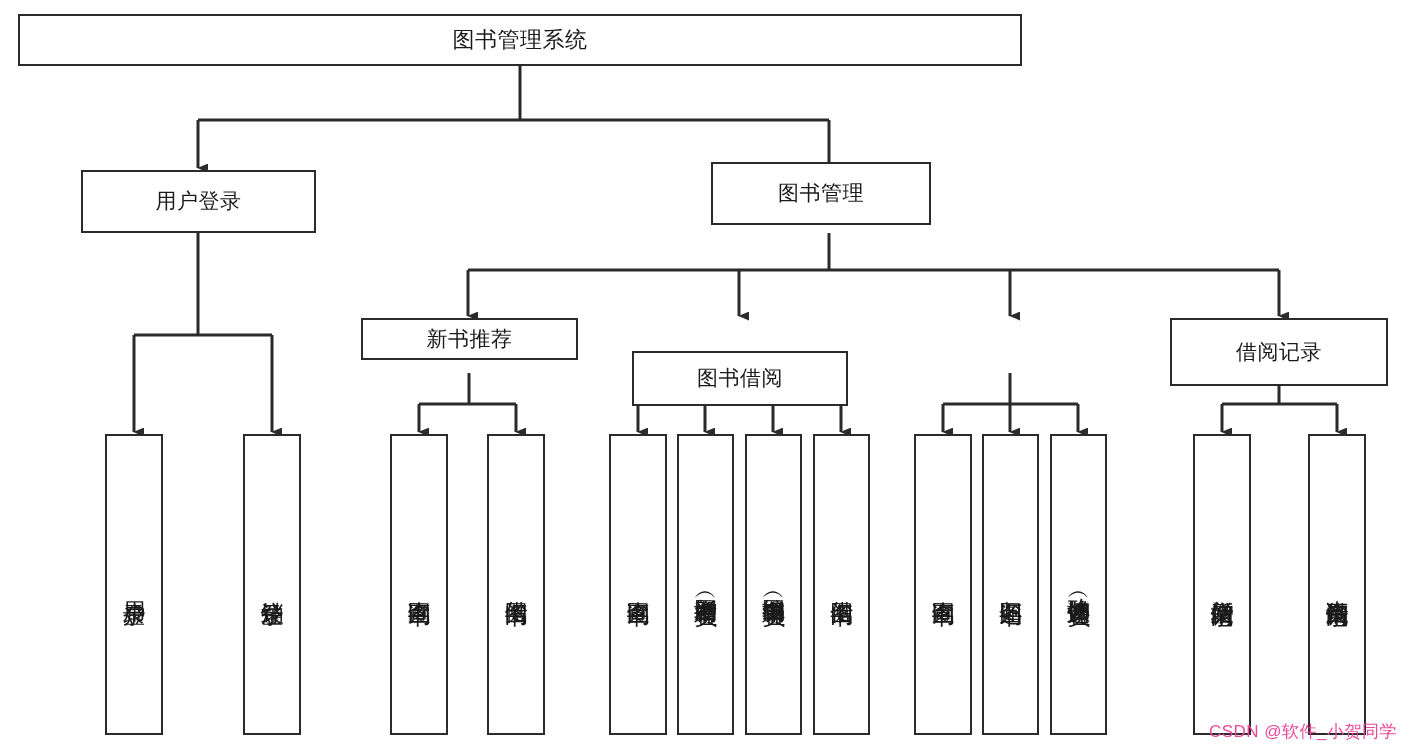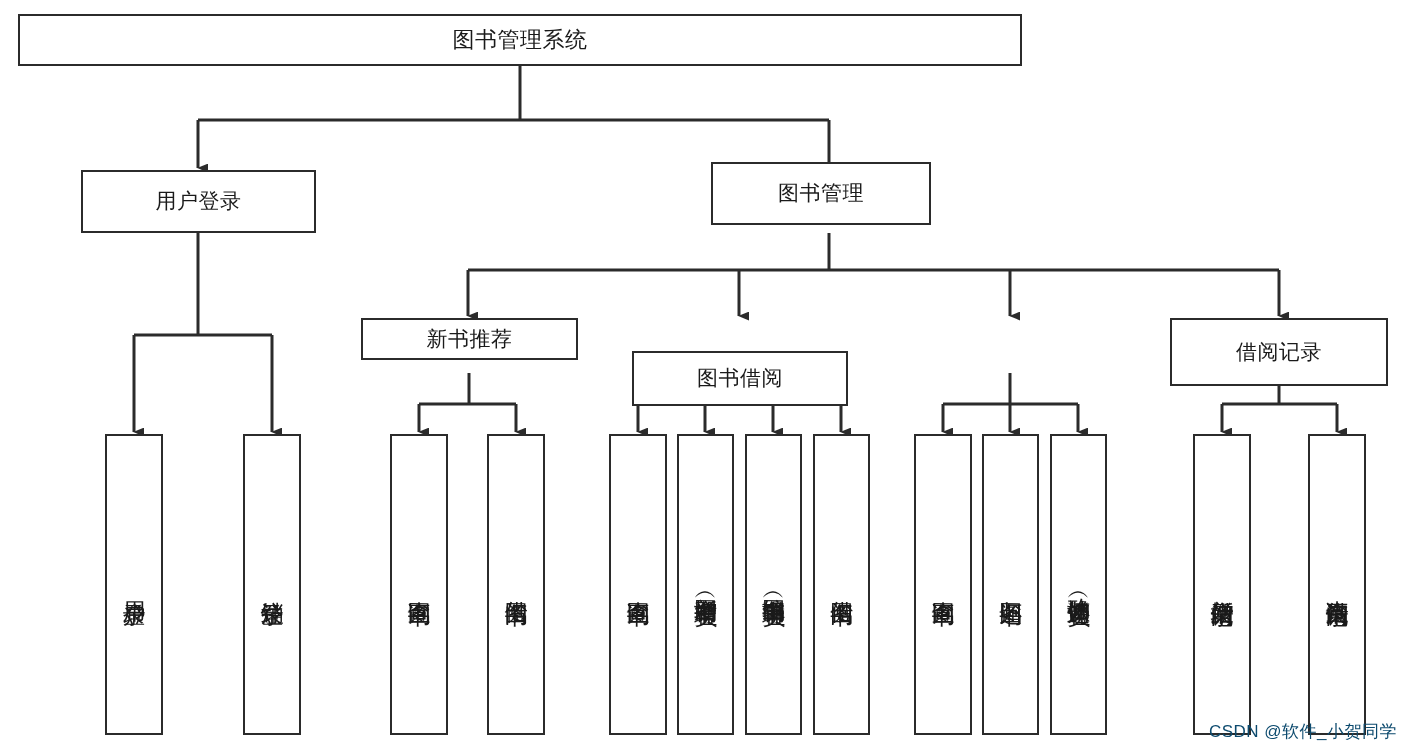--- a/index.html
+++ b/index.html
@@ -65,21 +65,21 @@
     max-height: 290px;
   }
   .node.vert.tall .label {
     max-height: 295px;
   }
   .watermark {
     position: absolute;
     right: 8px;
     bottom: 4px;
     font-size: 17px;
-    color: #0c4a6e;
+    color: #ec4899;
     letter-spacing: 0.5px;
     white-space: nowrap;
     user-select: none;
   }
 </style>
 </head>
 <body>
 
 <div id="canvas">
 

